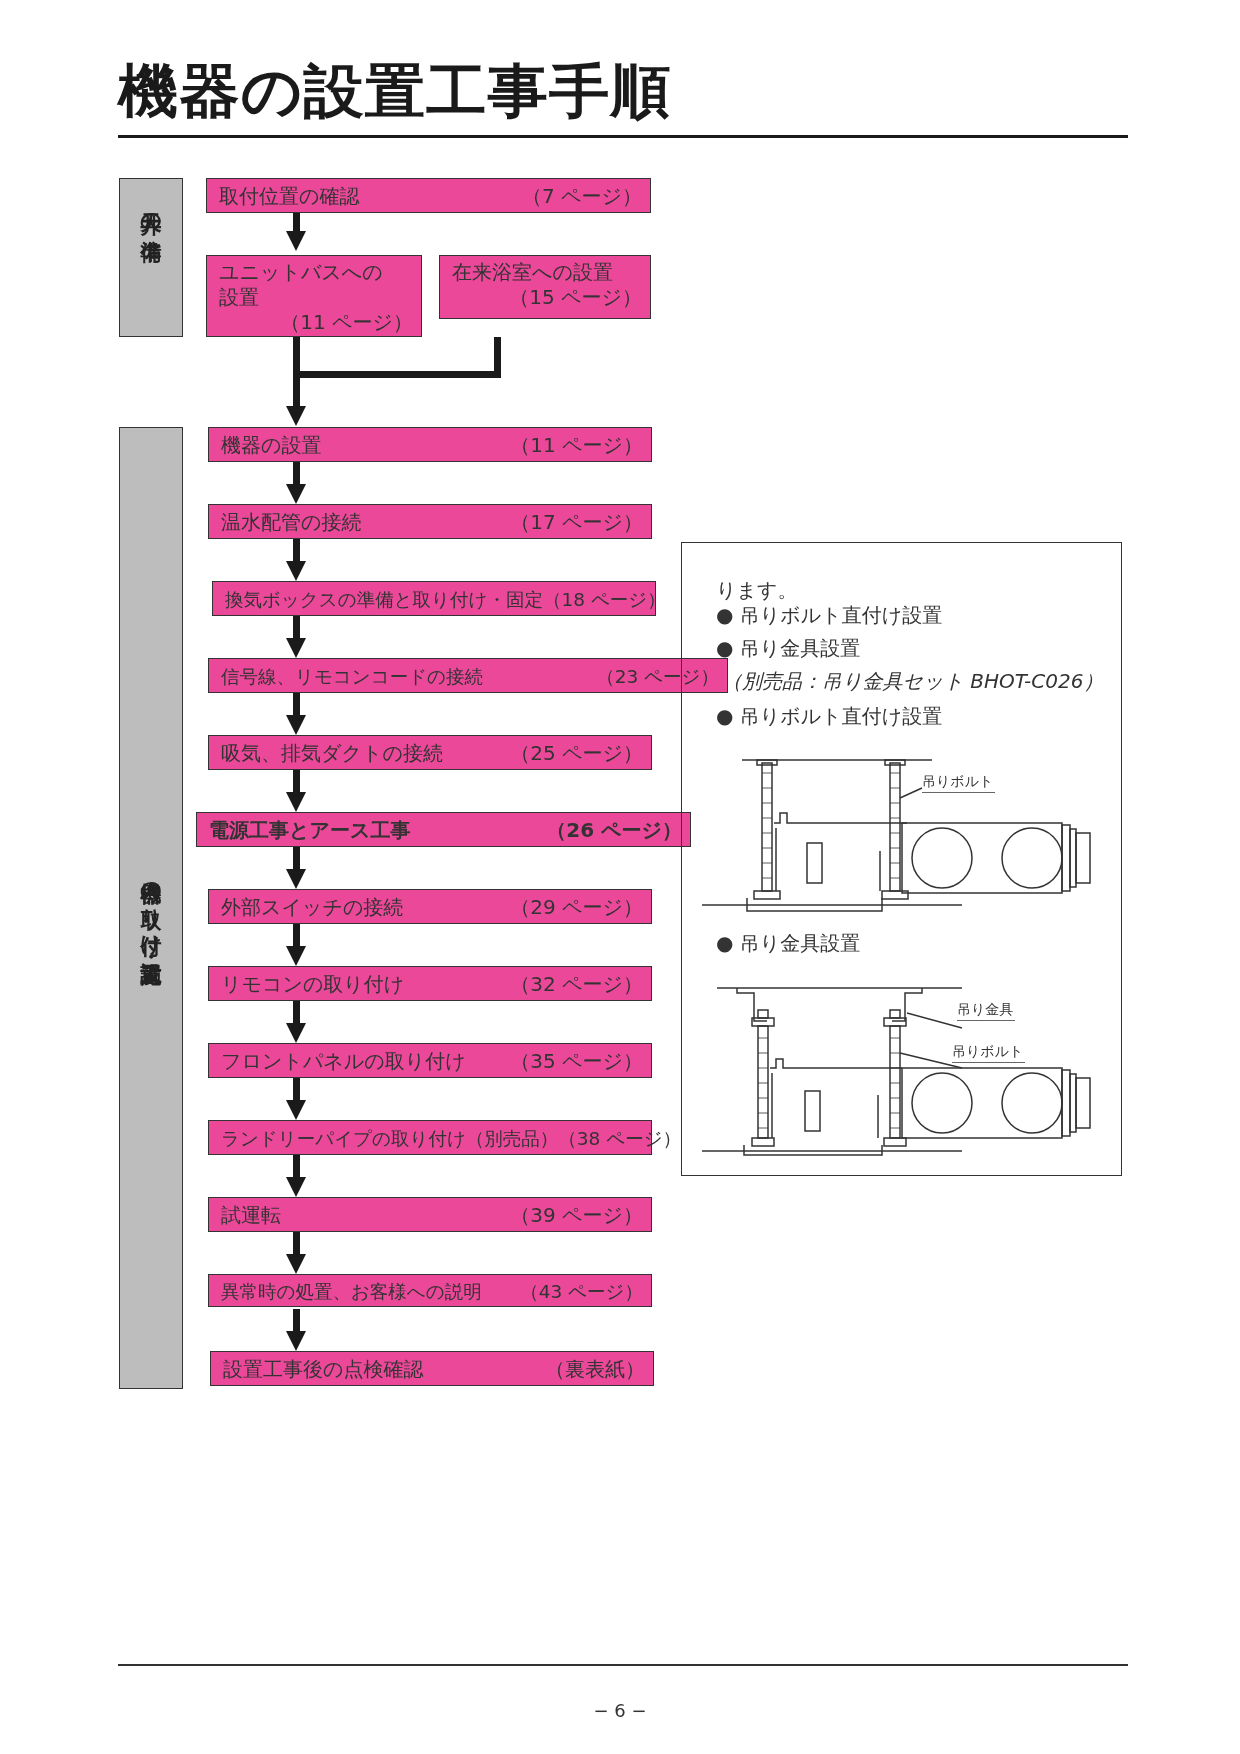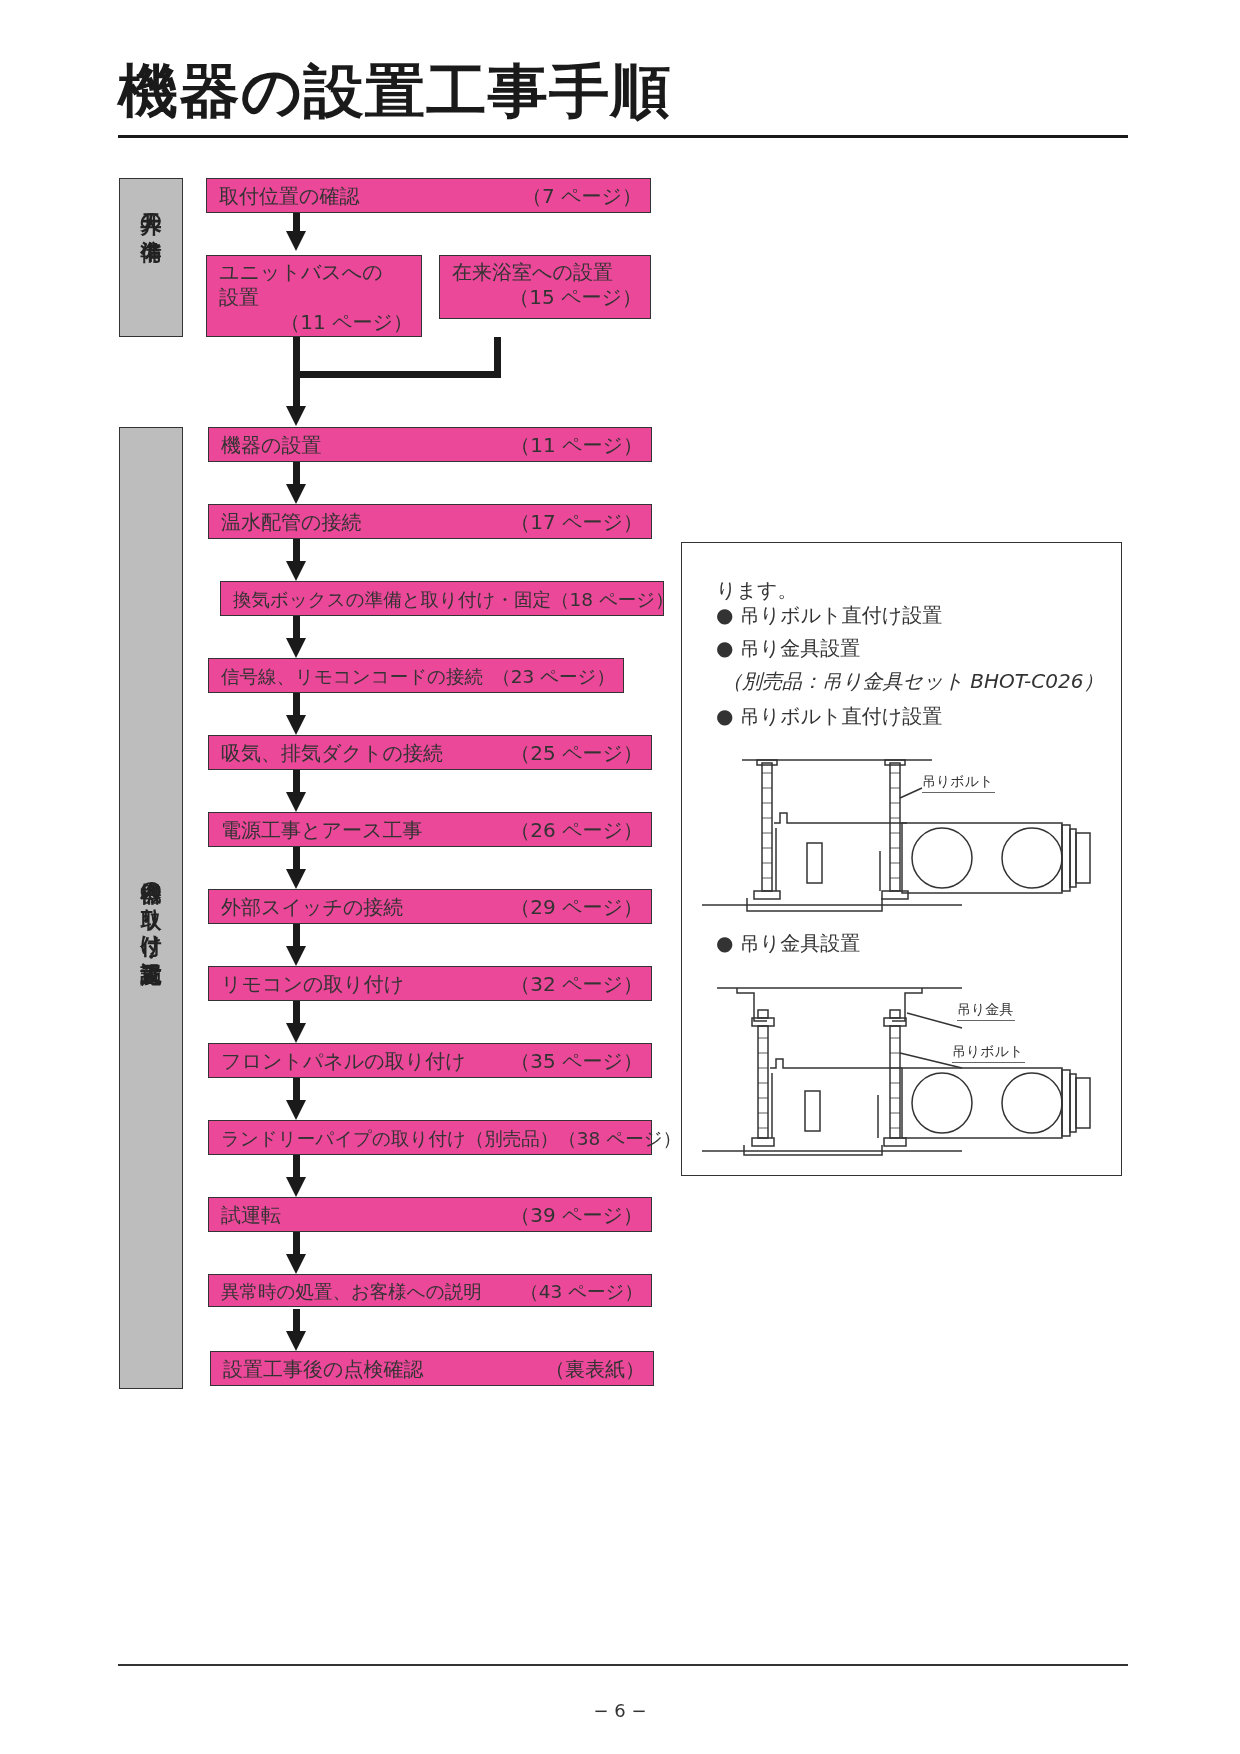--- a/index.html
+++ b/index.html
@@ -83,39 +83,39 @@
         <span>機器の設置</span>
         <span>（11 ページ）</span>
       </div>
     </div>
   <div class="box" style="left:208px; top:504px; width:444px; height:35px;">
     <div class="row">
         <span>温水配管の接続</span>
         <span>（17 ページ）</span>
       </div>
     </div>
-  <div class="box small" style="left:220px; top:581px; width:444px; height:35px;">
+  <div class="box small" style="left:212px; top:581px; width:444px; height:35px;">
     <div class="row">
         <span>換気ボックスの準備と取り付け・固定</span>
         <span>（18 ページ）</span>
       </div>
     </div>
-  <div class="box small" style="left:208px; top:658px; width:416px; height:35px;">
+  <div class="box small" style="left:208px; top:658px; width:520px; height:35px;">
     <div class="row">
         <span>信号線、リモコンコードの接続</span>
         <span>（23 ページ）</span>
       </div>
     </div>
   <div class="box" style="left:208px; top:735px; width:444px; height:35px;">
     <div class="row">
         <span>吸気、排気ダクトの接続</span>
         <span>（25 ページ）</span>
       </div>
     </div>
-  <div class="box" style="left:208px; top:812px; width:444px; height:35px;">
+  <div class="box" style="left:196px; top:812px; width:495px; height:35px;font-weight:bold;">
     <div class="row">
         <span>電源工事とアース工事</span>
         <span>（26 ページ）</span>
       </div>
     </div>
   <div class="box" style="left:208px; top:889px; width:444px; height:35px;">
     <div class="row">
         <span>外部スイッチの接続</span>
         <span>（29 ページ）</span>
       </div>

